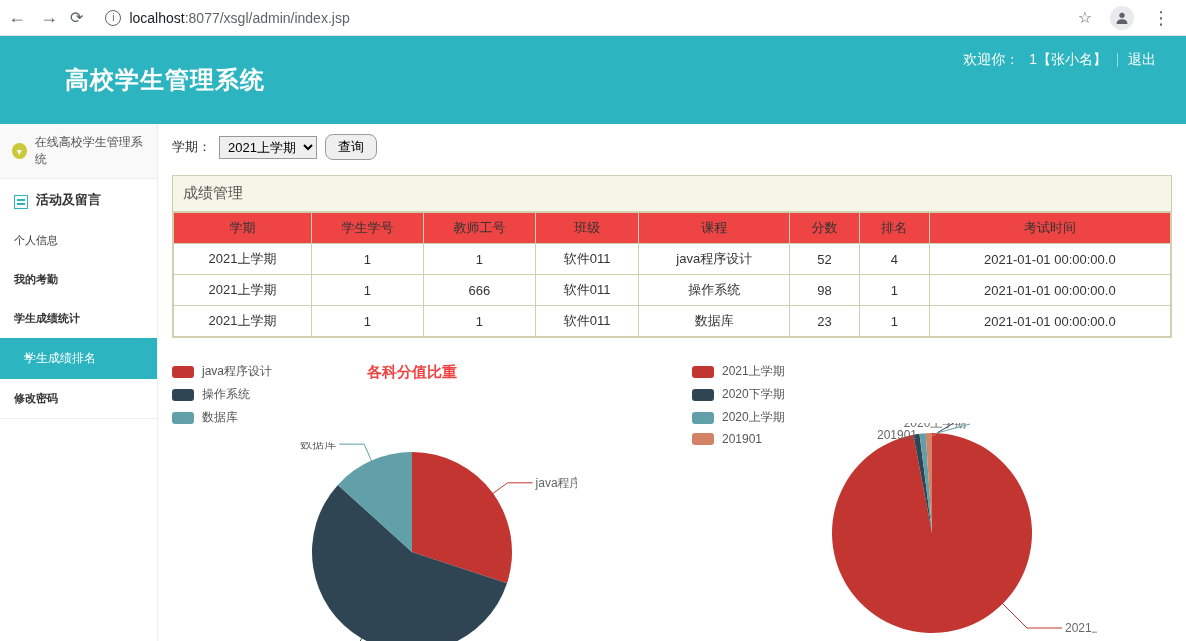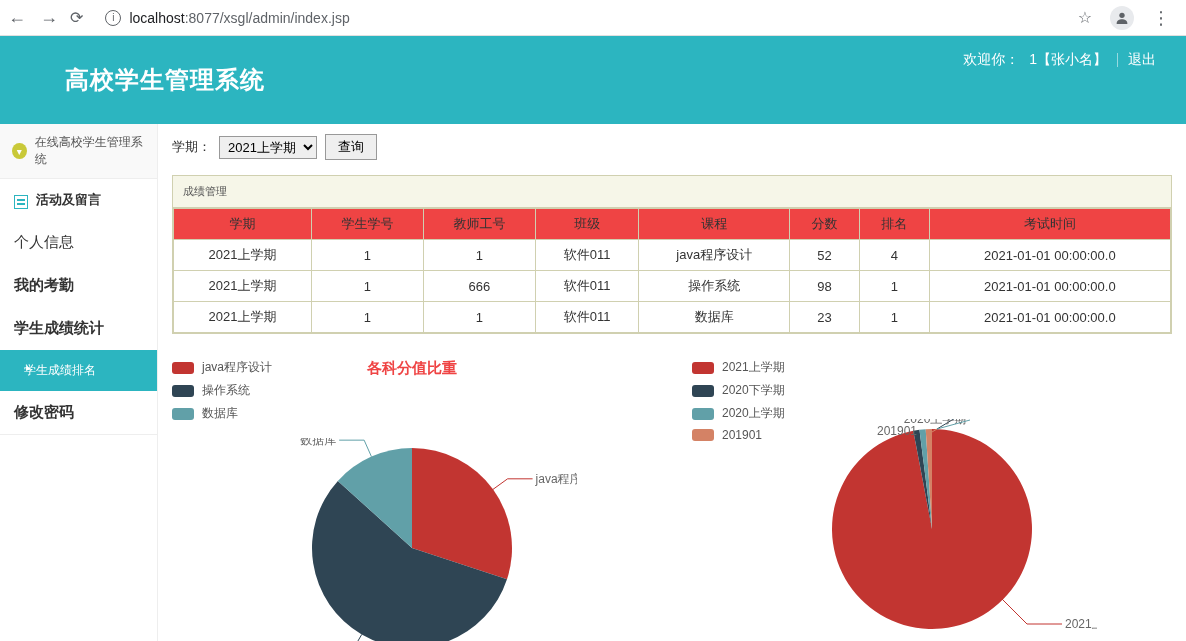--- a/index.html
+++ b/index.html
@@ -31,35 +31,35 @@
 .layout { display: flex; }
 .sidebar { width: 190px; background: #fff; border-right: 1px solid #eee; }
 .side-header { background: #f9f9f9; border-bottom: 1px solid #eee; padding: 10px 12px; display: flex; align-items: center; gap: 8px; font-size: 12px; color: #555; }
 .side-header .circle { width: 16px; height: 16px; border-radius: 50%; background: #c9c939; display: inline-flex; align-items: center; justify-content: center; color: #fff; font-size: 10px; }
 .side-section { border-bottom: 1px solid #eee; }
 .side-title { padding: 12px 14px; font-weight: bold; font-size: 13px; display: flex; align-items: flex-end; gap: 8px; color: #333; }
 .side-title .ico { width: 14px; height: 14px; border: 1.5px solid #2cb5c0; display: inline-block; position: relative; }
 .side-title .ico::before, .side-title .ico::after { content: ""; position: absolute; background: #2cb5c0; }
 .side-title .ico::before { top: 3px; left: 2px; right: 2px; height: 1.5px; }
 .side-title .ico::after { top: 7px; left: 2px; right: 2px; height: 1.5px; }
-.side-item { padding: 12px 14px; color: #333; font-size: 15px; cursor: pointer; }
+.side-item { padding: 12px 14px; color: #333; font-size: 11px; cursor: pointer; }
 .side-item.active { background: #2cb5c0; color: #fff; padding-left: 24px; position: relative; font-size: 12px; }
 .side-item.active::before { content: "▸"; position: absolute; left: 26px; font-size: 10px; }
 .side-item.active::after { content: ""; position: absolute; right: -8px; top: 50%; transform: translateY(-50%); border: 8px solid transparent; border-left-color: #2cb5c0; display:none;}
 .side-item.bold { font-weight: bold; }
 
 
 .main { flex: 1; padding: 10px 14px; }
 .filter-row { display: flex; align-items: center; gap: 8px; margin-bottom: 15px; font-size: 13px; }
 .filter-row select { border: 1px solid #999; padding: 2px 4px; font-size: 13px; }
-.filter-row button { border: 1px solid #999; background: #efefef; padding: 3px 12px; font-size: 13px; cursor: pointer; border-radius: 0; }
+.filter-row button { border: 1px solid #999; background: #efefef; padding: 3px 12px; font-size: 13px; cursor: pointer; border-radius: 8px; }
 
 
 .table-wrap { border: 1px solid #d0d0b0; }
-.table-caption { background: #f6f6e8; padding: 8px 10px; border-bottom: 1px solid #d0d0b0; font-size: 11px; color: #555; }
+.table-caption { background: #f6f6e8; padding: 8px 10px; border-bottom: 1px solid #d0d0b0; font-size: 15px; color: #555; }
 table { width: 100%; border-collapse: collapse; }
 th, td { border: 1px solid #d0d0b0; padding: 6px 8px; text-align: center; font-size: 13px; }
 th { background: #ef4444; font-weight: normal; color: #333; }
 td { background: #fff; color: #333; }
 
 
 .charts { display: flex; gap: 40px; margin-top: 25px; }
 .chart { position: relative; width: 480px; }
 .chart-title { text-align: center; font-size: 15px; font-weight: bold; margin-bottom: 10px; color: #ef4444; }
 .legend { position: absolute; top: 0; left: 0; }

